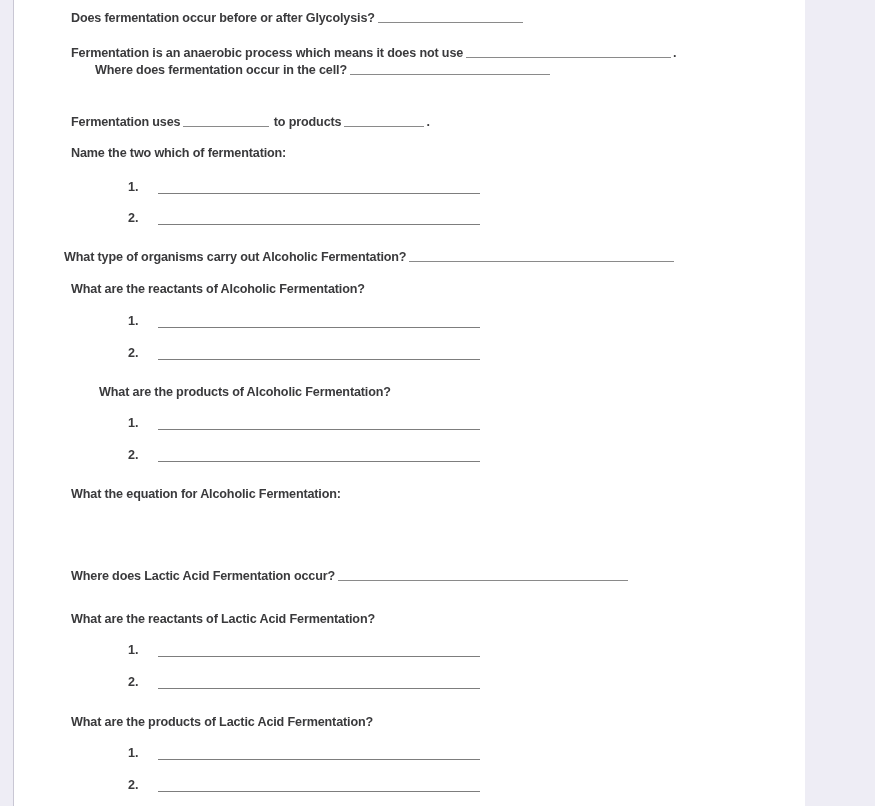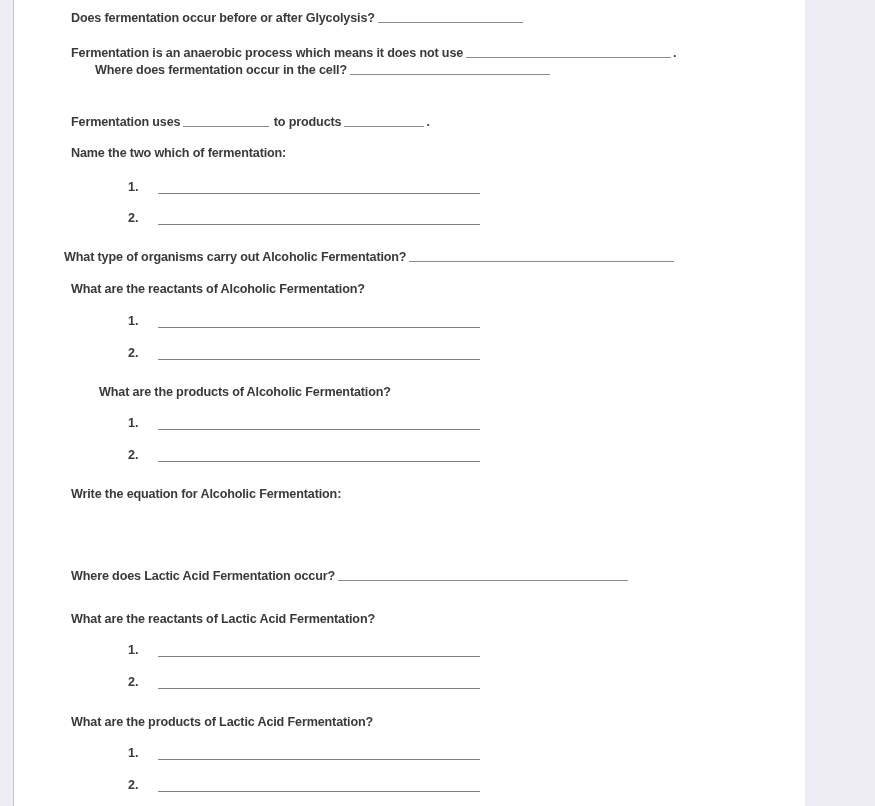--- a/index.html
+++ b/index.html
@@ -172,21 +172,21 @@
       <div class="numrow" style="left:114px; top:416px;">
         <span class="num">1.</span>
         <span class="rule" style="left:30px; width:322px;"></span>
       </div>
       <div class="numrow" style="left:114px; top:448px;">
         <span class="num">2.</span>
         <span class="rule" style="left:30px; width:322px;"></span>
       </div>
 
       <div class="qline" style="left:57px; top:487px;">
-        <span class="qtext">Write the equation for Alcoholic Fermentation:</span>
+        <span class="qtext">What the equation for Alcoholic Fermentation:</span>
       </div>
 
       <div class="blank-space" style="left:57px; top:505px; width:700px; height:60px;"></div>
 
       <div class="qline" style="left:57px; top:569px;">
         <span class="qtext">Where does Lactic Acid Fermentation occur?</span><span class="inline-blank" style="width:290px;"></span>
       </div>
 
       <div class="qline" style="left:57px; top:612px;text-align:center;">
         <span class="qtext">What are the reactants of Lactic Acid Fermentation?</span>

